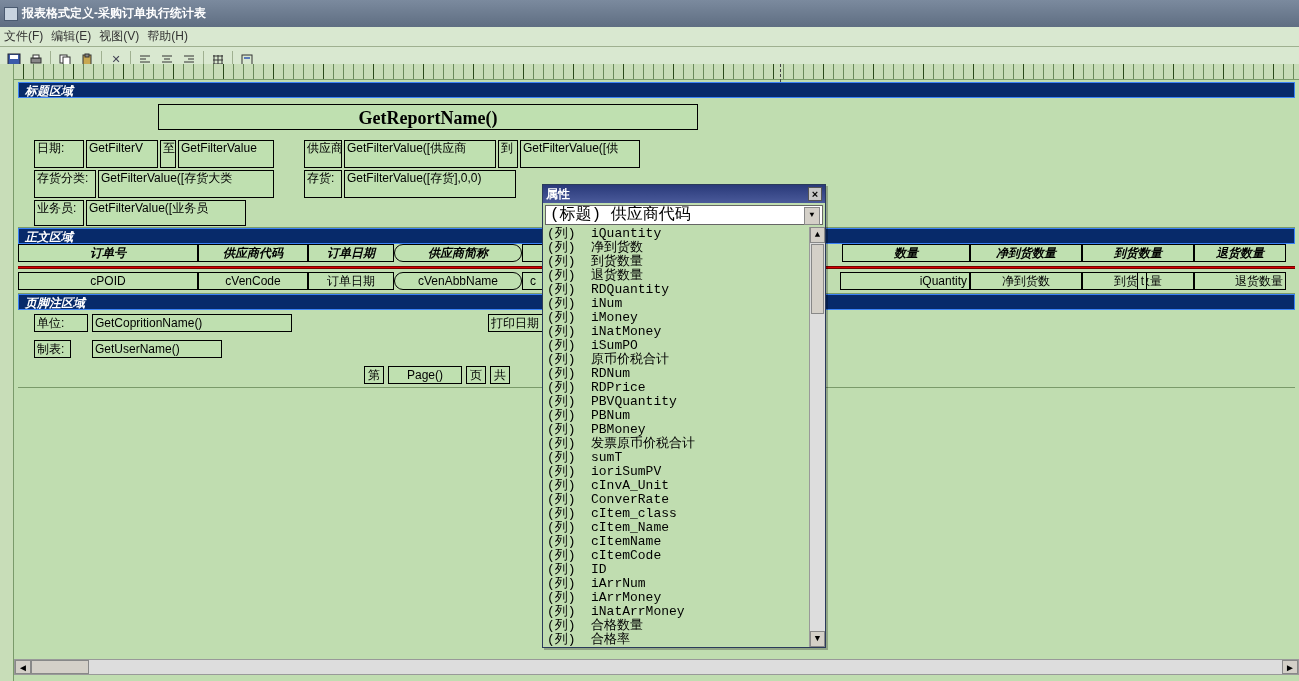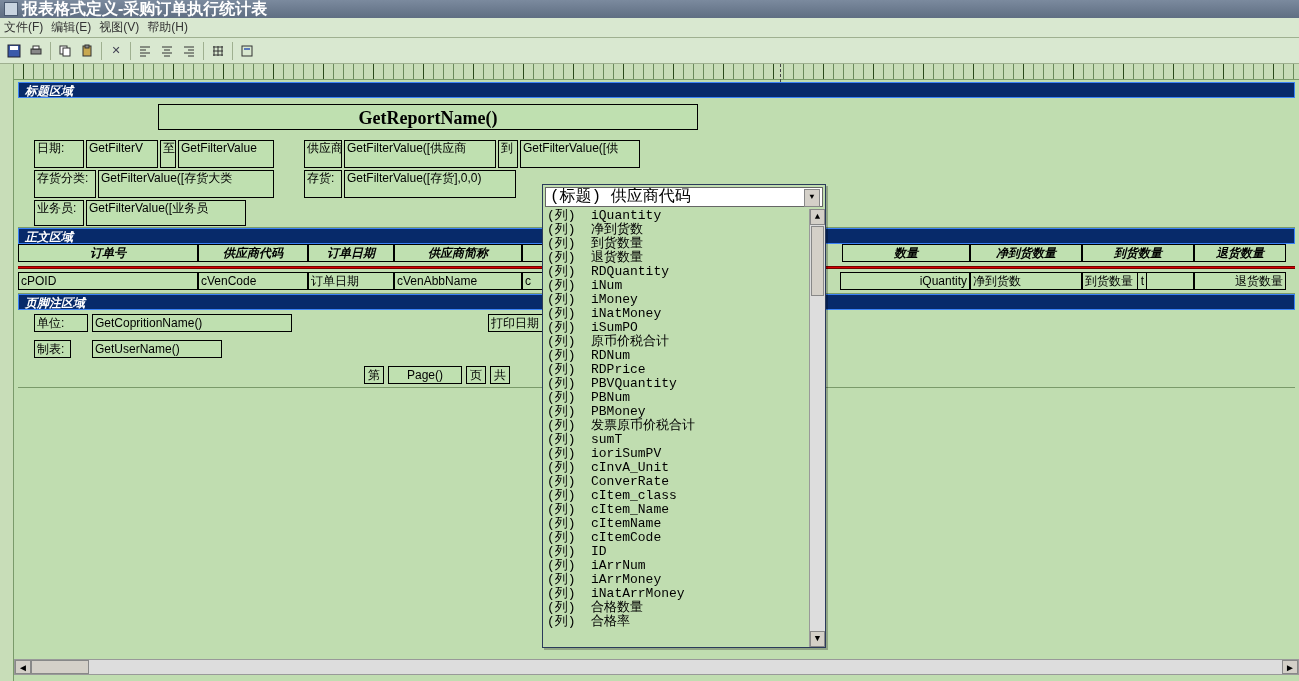--- a/index.html
+++ b/index.html
@@ -7,27 +7,27 @@
       font-family:"SimSun","宋体",sans-serif;
       font-size:12px;
       background:#c0ddb0;
       overflow:hidden;
       width:1299px;
       height:681px;
       position:relative;
     }
     
     .titlebar {
-      height:18px;
+      height:27px;
       background:linear-gradient(#7b8a9e,#5f6e82);
       color:#fff;
       display:flex;
       align-items:center;
       padding:0 4px;
-      font-size:16px;
+      font-size:12px;
       font-weight:bold;
     }
     .titlebar .app-icon { width:14px; height:14px; background:#c8d4e0; margin-right:4px; border:1px solid #4a5a70; }
     
     .menubar {
       height:20px;
       background:#d9e8d0;
       border-bottom:1px solid #9fb090;
       display:flex;
       align-items:center;
@@ -143,23 +143,23 @@
       border-right:1px solid #000;
       background:#bfe0b0;
       text-align:center;
       font-size:12px;
       line-height:16px;
       height:18px;
       overflow:hidden;
       white-space:nowrap;
     }
     .cols.header > div { font-weight:bold; }
-    .cols.cells > div { text-align:left; padding:0 2px; font-weight:normal; }
-    
-    .c0{width:180px;} .c1{width:110px;} .c2{width:86px;} .c3{width:128px;}
+    .cols.cells > div { text-align:center; padding:0 2px; font-weight:normal; }
+    
+    .c0{width:180px;} .c1{width:110px;} .c2{width:86px;} .c3{width:128px;border-radius:9px;}
     .c4{width:22px;}
     .cR1{margin-left:298px;width:128px;} .cR2{width:112px;} .cR3{width:112px;} .cR4{width:92px;}
     .cellR1{margin-left:296px;width:130px;text-align:right!important;} .cellR2{width:112px;} .cellR3{width:112px;} .cellR4{width:92px;text-align:right!important;}
 
     .redline {
       position:absolute;
       left:0; right:0;
       top:22px;
       height:3px;
       background:#d70000;
@@ -582,20 +582,24 @@
   <div class="hscroll">
     <div class="ar">◄</div>
     <div class="track">
         <div class="thumb"></div>
       </div>
     <div class="ar">►</div>
   </div>
 </div>
 
 <div class="prop-win">
+  <div class="prop-title">
+    <span>属性</span>
+    <div class="x">×</div>
+  </div>
   <div class="prop-combo">(标题)   供应商代码</div>
   <div class="prop-list" id="prop-list">
     <div class="prop-scroll">
       <div class="ar">▲</div>
       <div class="thumb"></div>
       <div class="ar dn">▼</div>
     </div>
   <div class="row">
         <div class="k">(列)</div>
         <div class="v">iQuantity</div>

